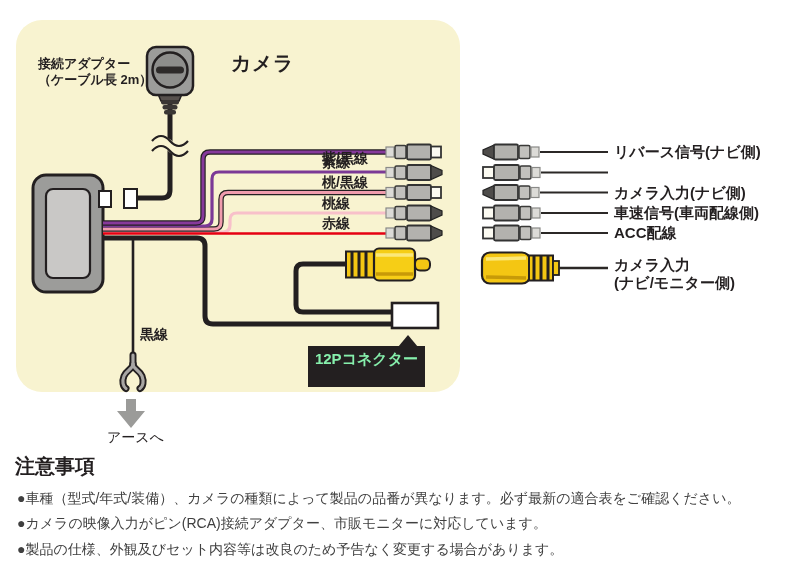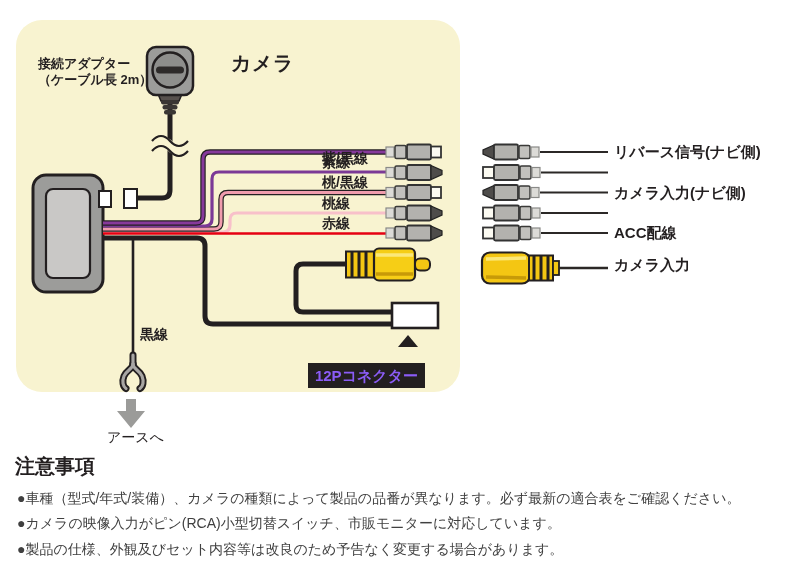--- a/index.html
+++ b/index.html
@@ -12,22 +12,22 @@
     background:#f8f3d0;border-radius:26px;
   }
   svg.diagram{position:absolute;left:0;top:0;width:800px;height:579px;}
   .txt{position:absolute;white-space:nowrap;}
   .switch-label{left:38px;top:56px;font-size:13px;font-weight:700;line-height:15.5px;}
   .title{left:231px;top:52px;font-size:20px;font-weight:800;line-height:22px;letter-spacing:0.5px;}
   .wire-label{left:322px;font-size:14px;font-weight:700;}
   .w-lab-0{top:150px;} .w-lab-1{top:154px;} .w-lab-2{top:174px;} .w-lab-3{top:195px;} .w-lab-4{top:215px;}
   .black-wire-label{left:140px;top:326px;font-size:14px;font-weight:700;}
   .callout{
-    position:absolute;left:308px;top:346px;width:117px;height:25px;background:#231f20;
-    color:#8b5cf6;font-size:15px;font-weight:700;text-align:center;line-height:25px;margin-top:17px;
+    position:absolute;left:308px;top:346px;width:117px;height:41px;background:#231f20;
+    color:#86efac;font-size:15px;font-weight:700;text-align:center;line-height:25px;
   }
   .callout-tri{
     position:absolute;left:398px;top:335px;width:0;height:0;
     border-left:10px solid transparent;border-right:10px solid transparent;
     border-bottom:12px solid #231f20;
   }
   .ground-label{left:107px;top:429px;font-size:14px;font-weight:400;}
   .r-label{left:614px;font-size:15px;font-weight:600;height:20px;line-height:20px;}
   .r-lab-0{top:142px;} .r-lab-1{top:162px;} .r-lab-2{top:183px;} .r-lab-3{top:203px;} .r-lab-4{top:223px;}
   .cam-lab-0{left:614px;top:256px;font-size:15px;font-weight:600;}
@@ -217,23 +217,25 @@
 
   <div class="txt black-wire-label">黒線</div>
 
   <div class="callout-tri"></div>
   <div class="callout">12Pコネクター</div>
 
   <div class="txt ground-label">アースへ</div>
 
   <div class="txt r-label r-lab-0">リバース信号(ナビ側)</div>
   <div class="txt r-label r-lab-2">カメラ入力(ナビ側)</div>
+  <div class="txt r-label r-lab-3">車速信号(車両配線側)</div>
   <div class="txt r-label r-lab-4">ACC配線</div>
   <div class="txt cam-lab-0">カメラ入力</div>
+  <div class="txt cam-lab-1">(ナビ/モニター側)</div>
 
   <div class="txt notes-heading">注意事項</div>
   <div class="notes-list">
     <div>●車種（型式/年式/装備）、カメラの種類によって製品の品番が異なります。必ず最新の適合表をご確認ください。</div>
-    <div>●カメラの映像入力がピン(RCA)小型切替スイッチ、市販モニターに対応しています。</div>
+    <div>●カメラの映像入力がピン(RCA)接続アダプター、市販モニターに対応しています。</div>
     <div>●製品の仕様、外観及びセット内容等は改良のため予告なく変更する場合があります。</div>
   </div>
 
 </div>
 
 </body></html>

